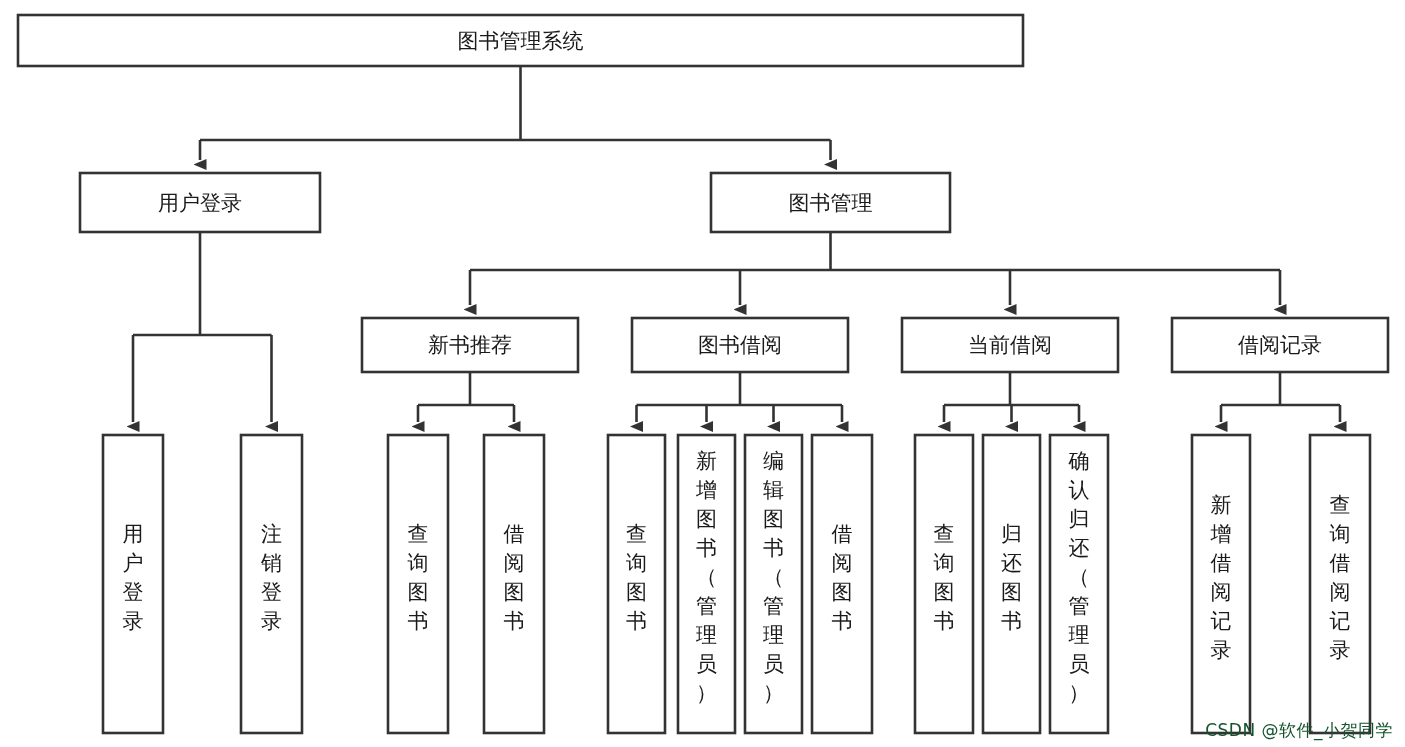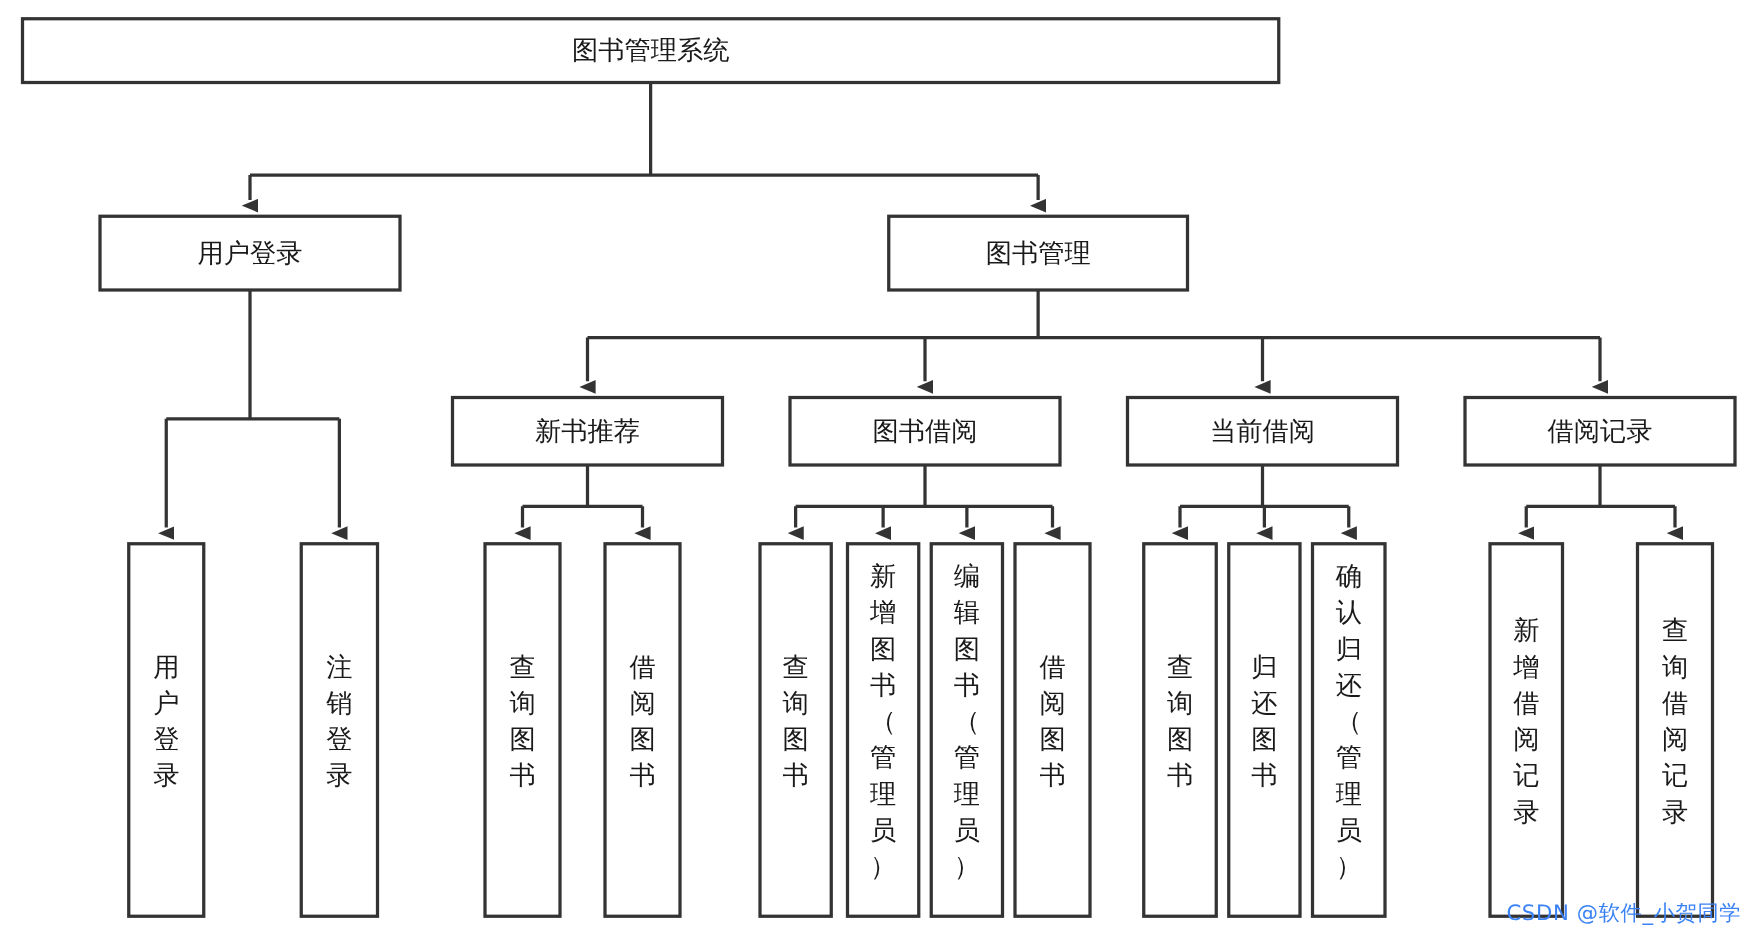--- a/index.html
+++ b/index.html
@@ -45,21 +45,21 @@
   .arrow-head {
     fill: #333333;
     stroke: none;
   }
   .watermark {
     position: absolute;
     right: 12px;
     bottom: 5px;
     font-family: "DejaVu Sans", "Liberation Sans", sans-serif;
     font-size: 17px;
-    color: #3b82f6;
+    color: #14532d;
     white-space: nowrap;
     letter-spacing: 0.5px;
   }
 </style>
 </head>
 <body>
 
 <svg id="diagram" viewBox="0 0 1405 747" xmlns="http://www.w3.org/2000/svg">
   <defs>
     <marker id="arrowhead" markerWidth="11" markerHeight="13" refX="1" refY="6.5" orient="auto" markerUnits="userSpaceOnUse">

